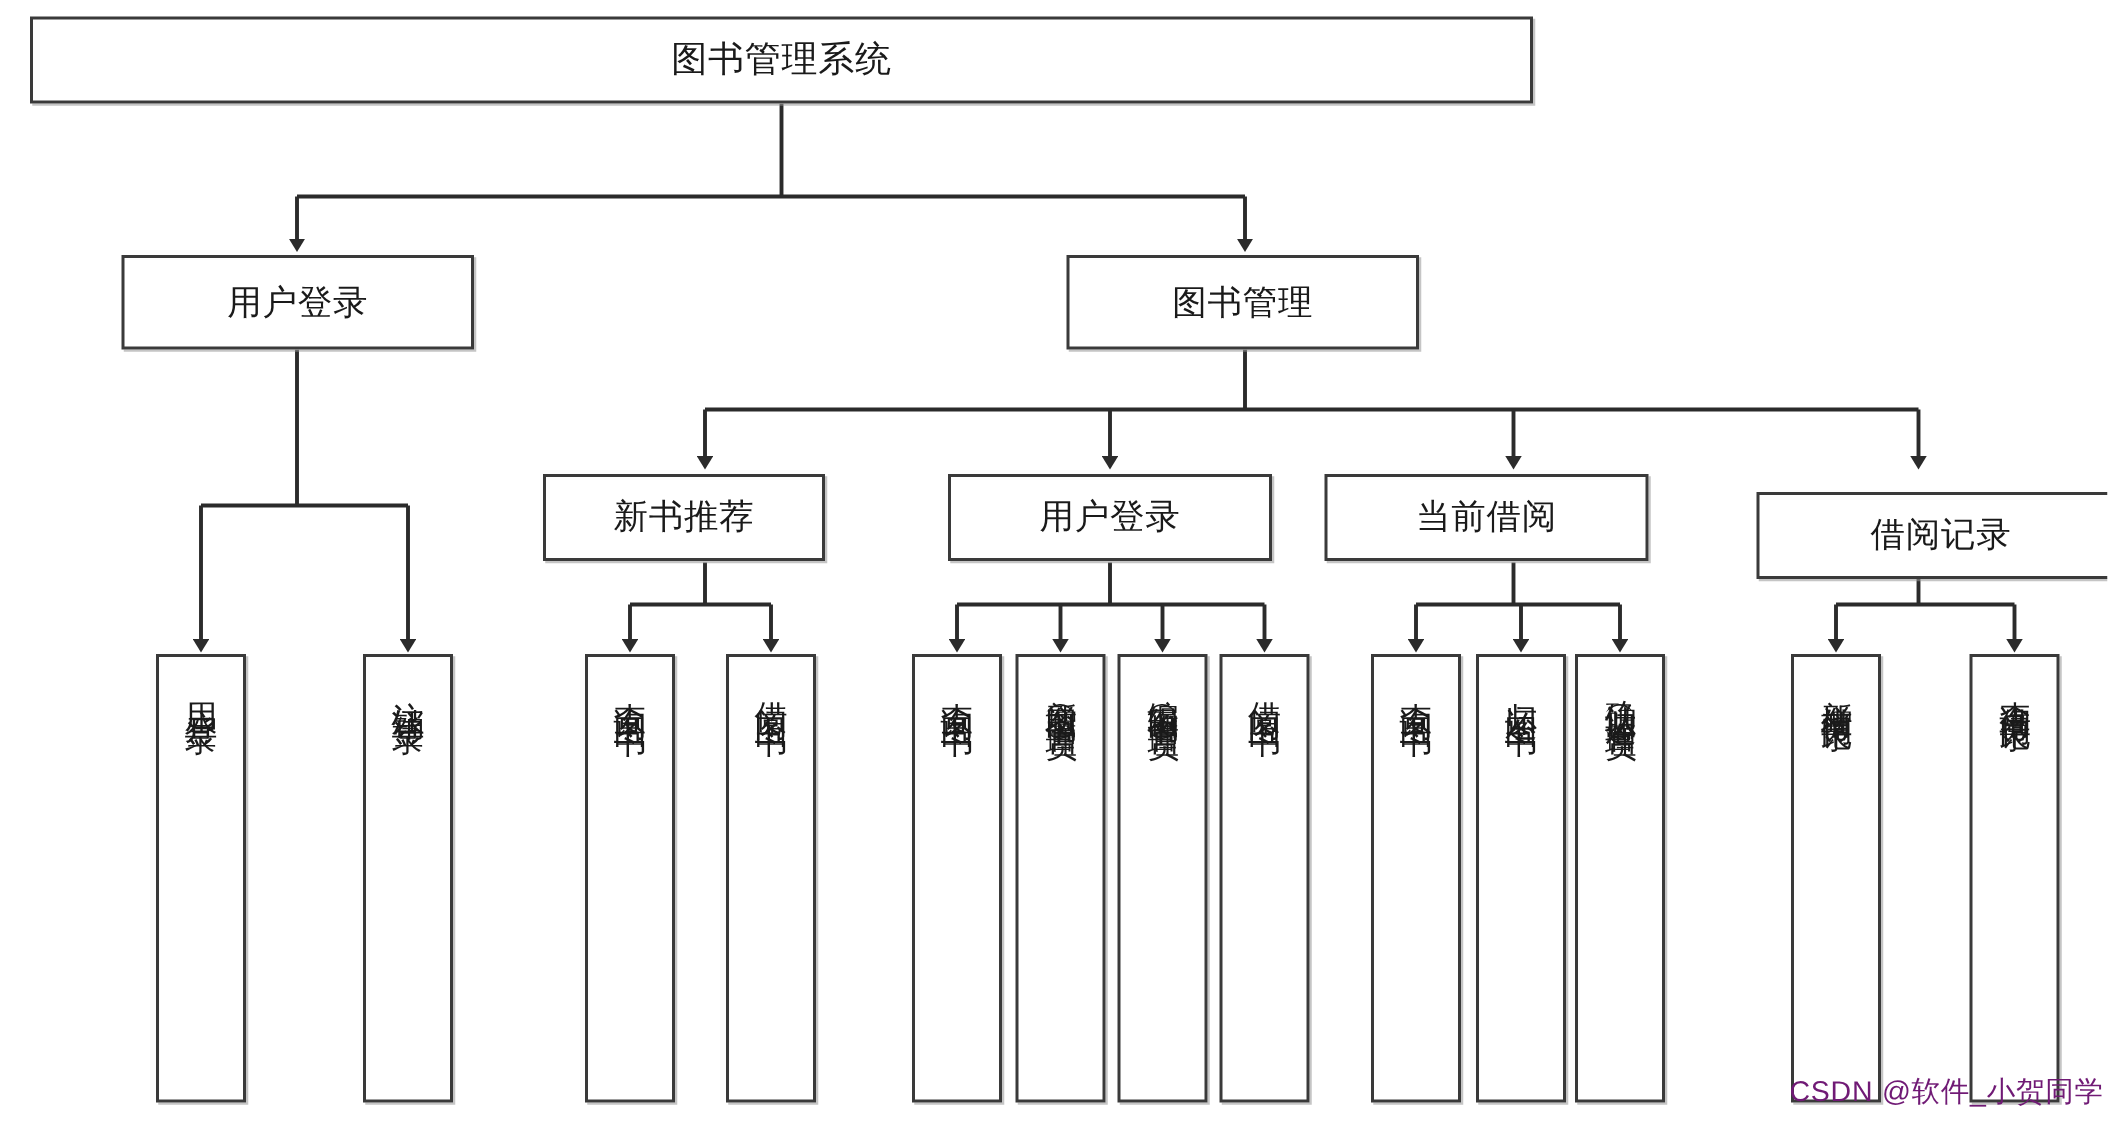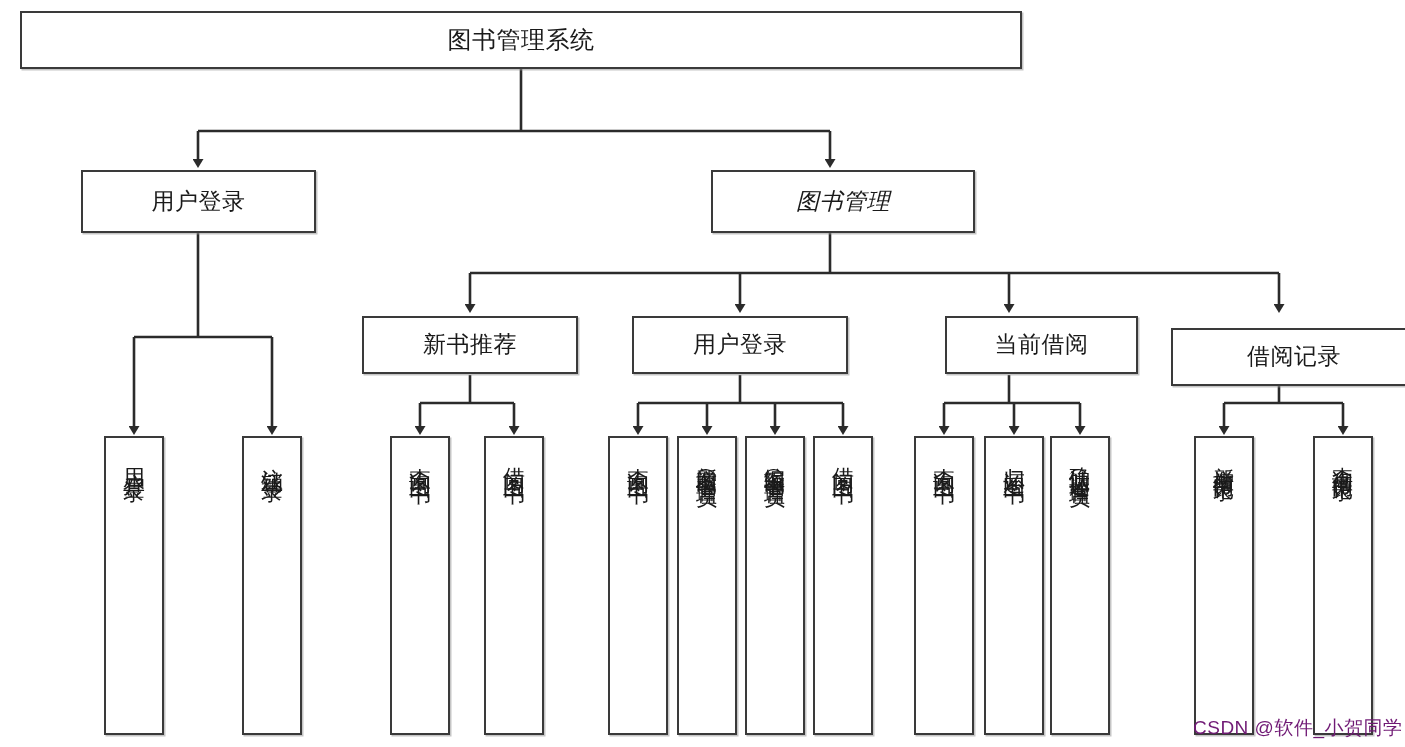--- a/index.html
+++ b/index.html
@@ -125,31 +125,31 @@
     </g>
   </svg>
 
   <div class="node level0" style="left:20px; top:11px; width:1002px; height:58px;">
     <span class="node-label">图书管理系统</span>
   </div>
 
   <div class="node level1" style="left:81px; top:170px; width:235px; height:63px;">
     <span class="node-label">用户登录</span>
   </div>
-  <div class="node level1" style="left:711px; top:170px; width:264px; height:63px;font-style:italic;">
+  <div class="node level1" style="left:711px; top:170px; width:235px; height:63px;">
     <span class="node-label">图书管理</span>
   </div>
 
-  <div class="node level2" style="left:362px; top:316px; width:216px; height:58px;">
+  <div class="node level2" style="left:362px; top:316px; width:188px; height:58px;">
     <span class="node-label">新书推荐</span>
   </div>
   <div class="node level2" style="left:632px; top:316px; width:216px; height:58px;">
     <span class="node-label">用户登录</span>
   </div>
-  <div class="node level2" style="left:945px; top:316px; width:193px; height:58px;">
+  <div class="node level2" style="left:883px; top:316px; width:216px; height:58px;">
     <span class="node-label">当前借阅</span>
   </div>
   <div class="node level2" style="left:1171px; top:328px; width:246px; height:58px;">
     <span class="node-label">借阅记录</span>
   </div>
 
   <div class="node leaf" style="left:104px; top:436px; width:60px; height:299px;">
     <span class="node-label">用户登录</span>
   </div>
   <div class="node leaf" style="left:242px; top:436px; width:60px; height:299px;">

